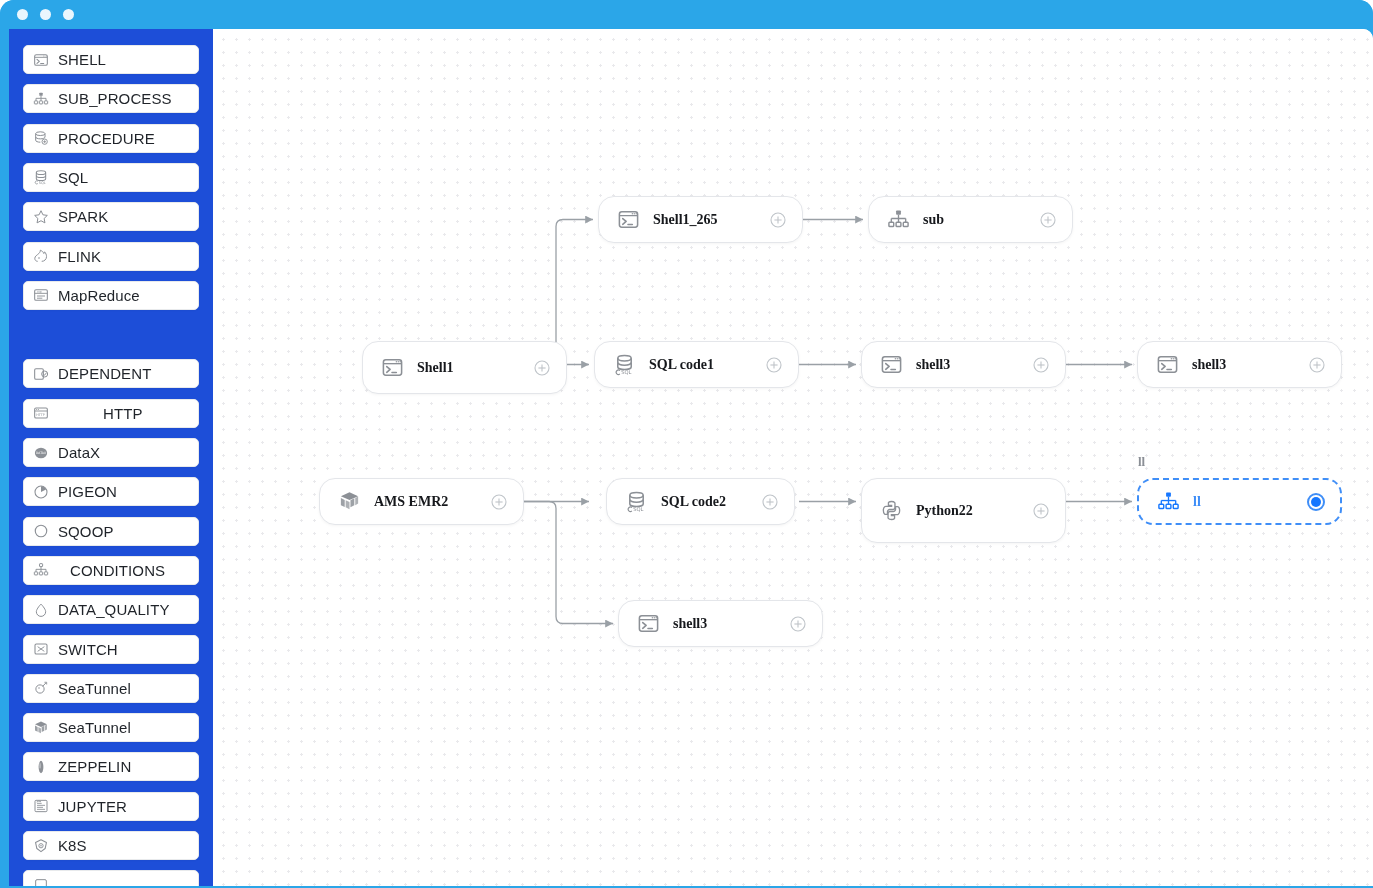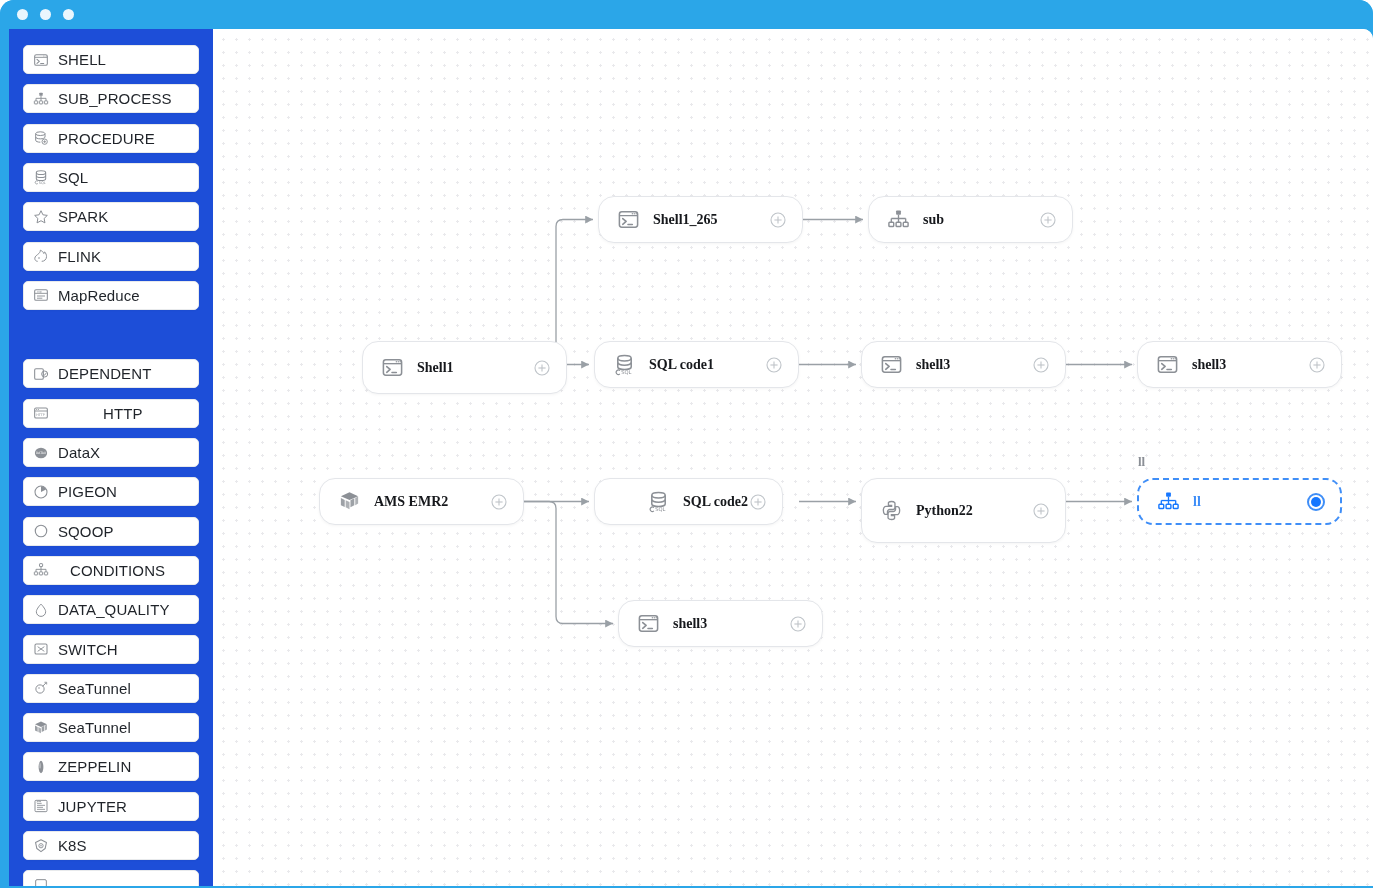--- a/index.html
+++ b/index.html
@@ -514,21 +514,21 @@
               <path d="M13 10.6 v7.4 l4-2 v-7.4 z" fill="#8c9096" opacity="0.85"></path>
               <path d="M18 8.4 v7.4 l3-1.6 v-7.4 z" fill="#8c9096" opacity="0.7"></path>
             </svg></span>
           <span class="node-label">AMS EMR2</span>
           <span class="node-plus"><svg viewBox="0 0 16 16" width="16" height="16">
               <circle cx="8" cy="8" r="7" fill="none" stroke="#bfc4c9" stroke-width="1.1"></circle>
               <line x1="8" y1="4.4" x2="8" y2="11.6" stroke="#bfc4c9" stroke-width="1.1"></line>
               <line x1="4.4" y1="8" x2="11.6" y2="8" stroke="#bfc4c9" stroke-width="1.1"></line>
             </svg></span>
         </div>
-        <div class="node" style="left: 381px; top: 449px; width: 189px; height: 47px; justify-content: center;">
+        <div class="node" style="left: 393px; top: 449px; width: 189px; height: 47px;">
           <span class="node-icon"><svg viewBox="0 0 24 24" width="undefined" height="undefined" xmlns="http://www.w3.org/2000/svg">
               <ellipse cx="12" cy="5.5" rx="7" ry="2.8" fill="none" stroke="#8c9096" stroke-width="1.6"></ellipse>
               <path d="M5 5.5 v4.5 c0 1.5 3.1 2.8 7 2.8 s7-1.3 7-2.8 v-4.5" fill="none" stroke="#8c9096" stroke-width="1.6"></path>
               <path d="M5 10 v4.5 c0 1.5 3.1 2.8 7 2.8 s7-1.3 7-2.8 v-4.5" fill="none" stroke="#8c9096" stroke-width="1.6"></path>
               <text x="8.5" y="22.3" font-family="DejaVu Sans, sans-serif" font-size="5.4" fill="#8c9096">SQL</text>
               <path d="M7.2 18.4 a2.3 2.3 0 1 0 0 3.4" fill="none" stroke="#8c9096" stroke-width="1.2"></path>
             </svg></span>
           <span class="node-label">SQL code2</span>
           <span class="node-plus"><svg viewBox="0 0 16 16" width="16" height="16">
               <circle cx="8" cy="8" r="7" fill="none" stroke="#bfc4c9" stroke-width="1.1"></circle>

